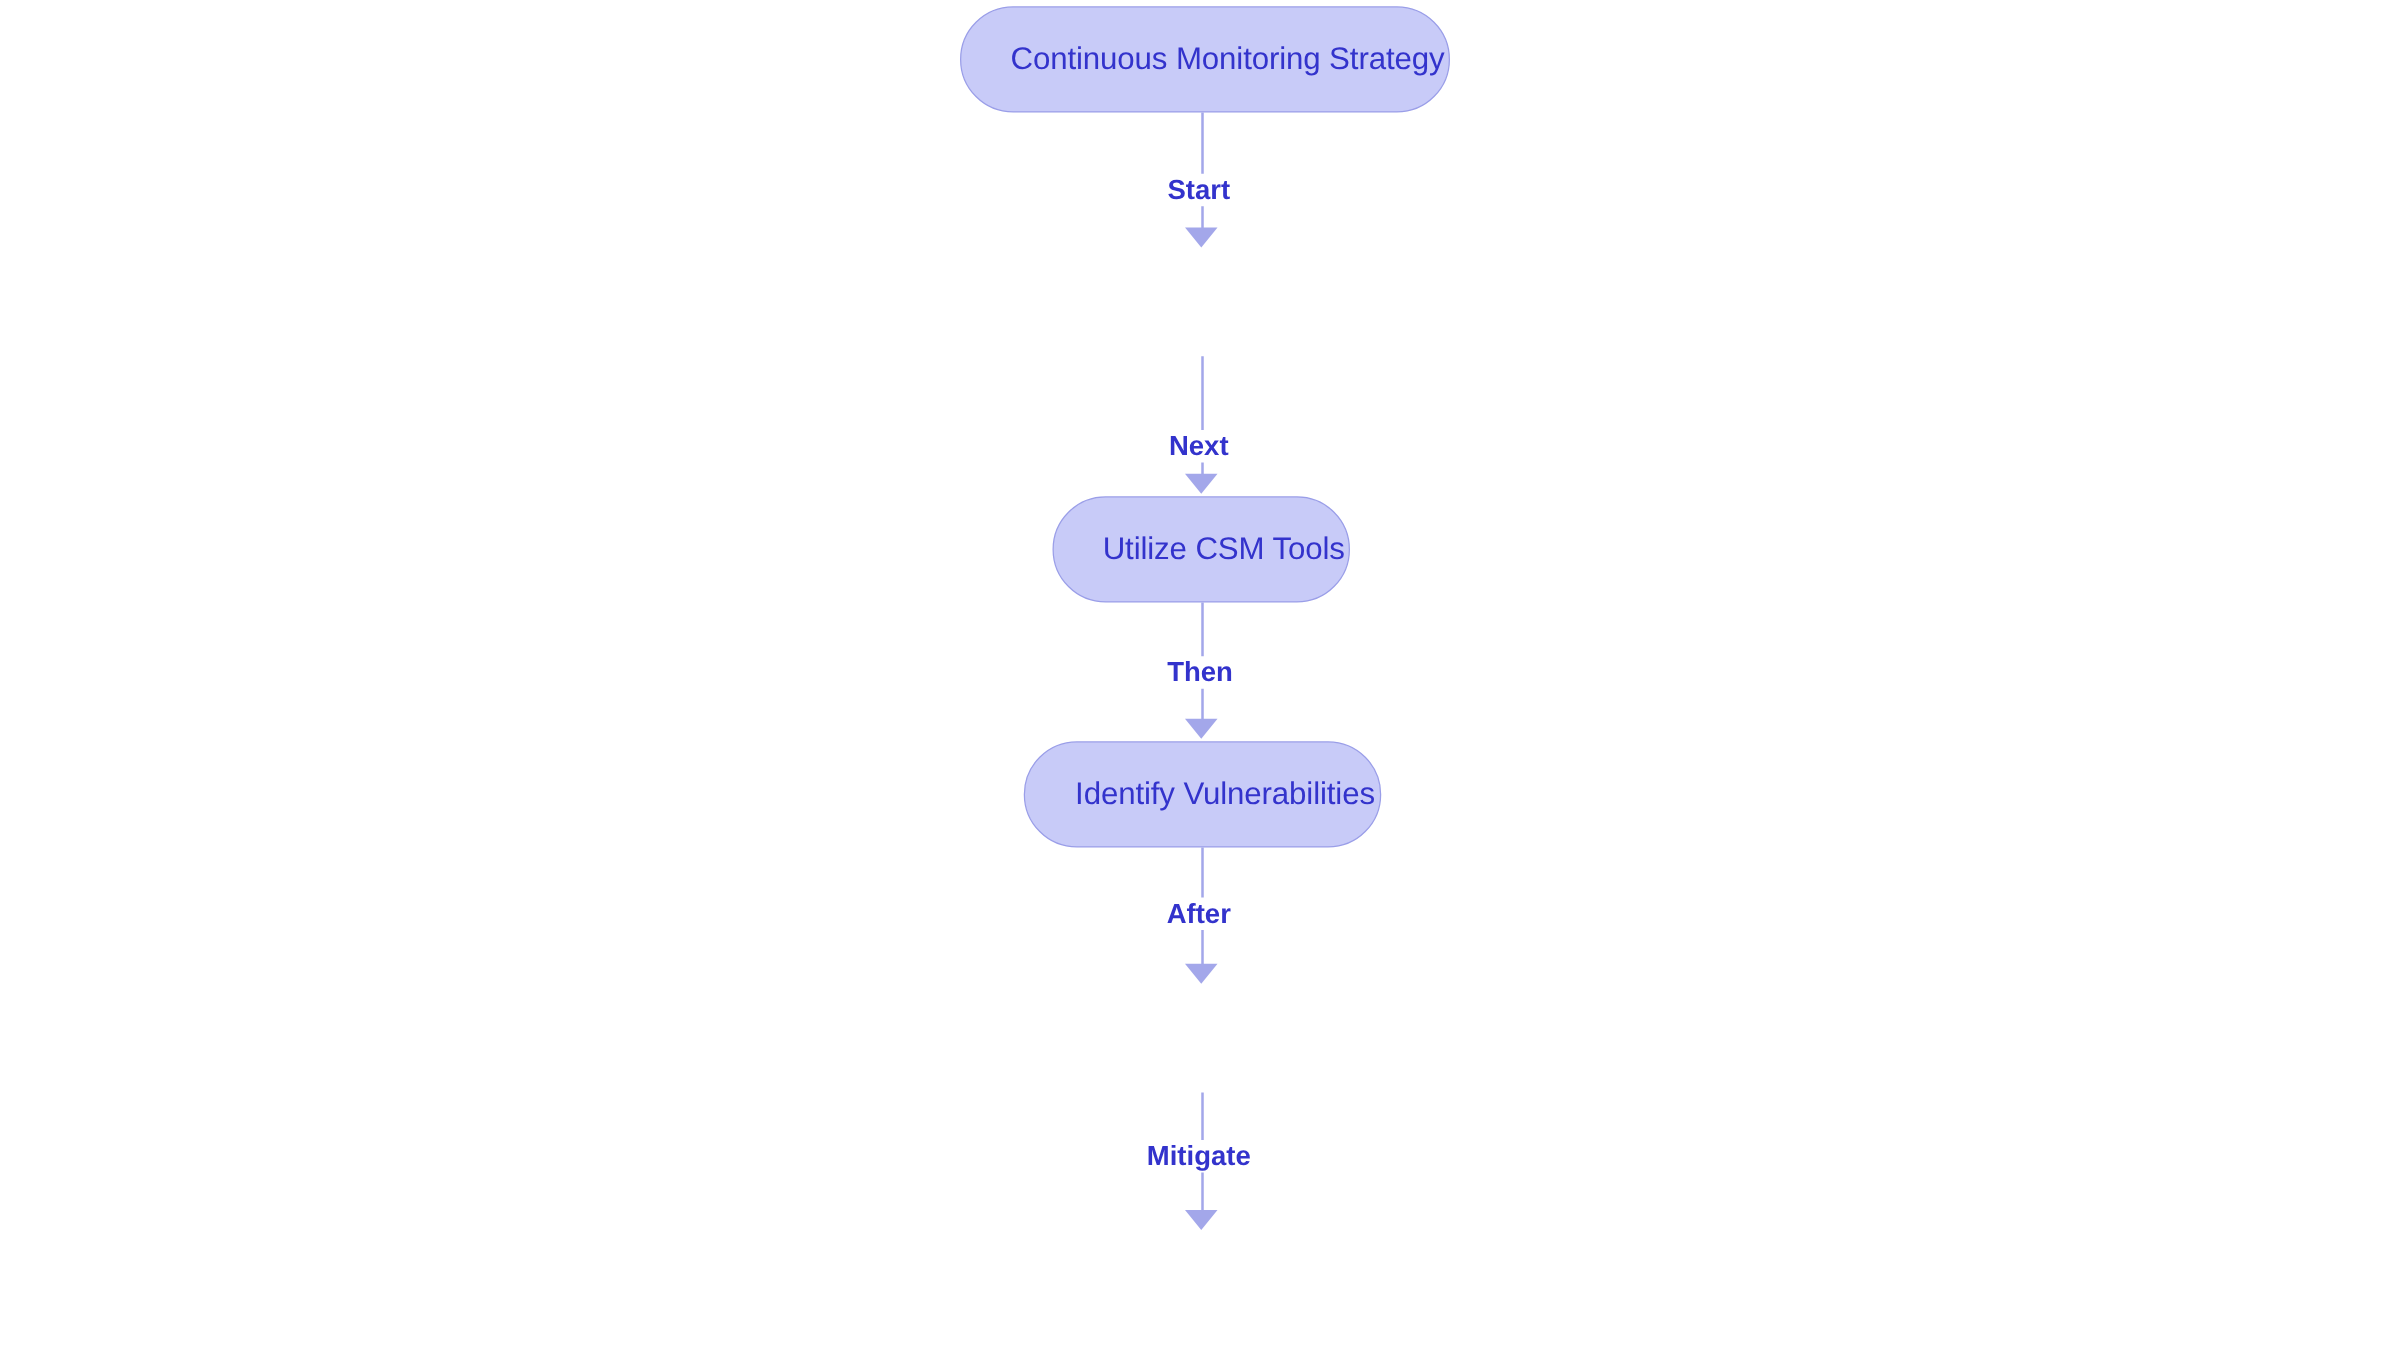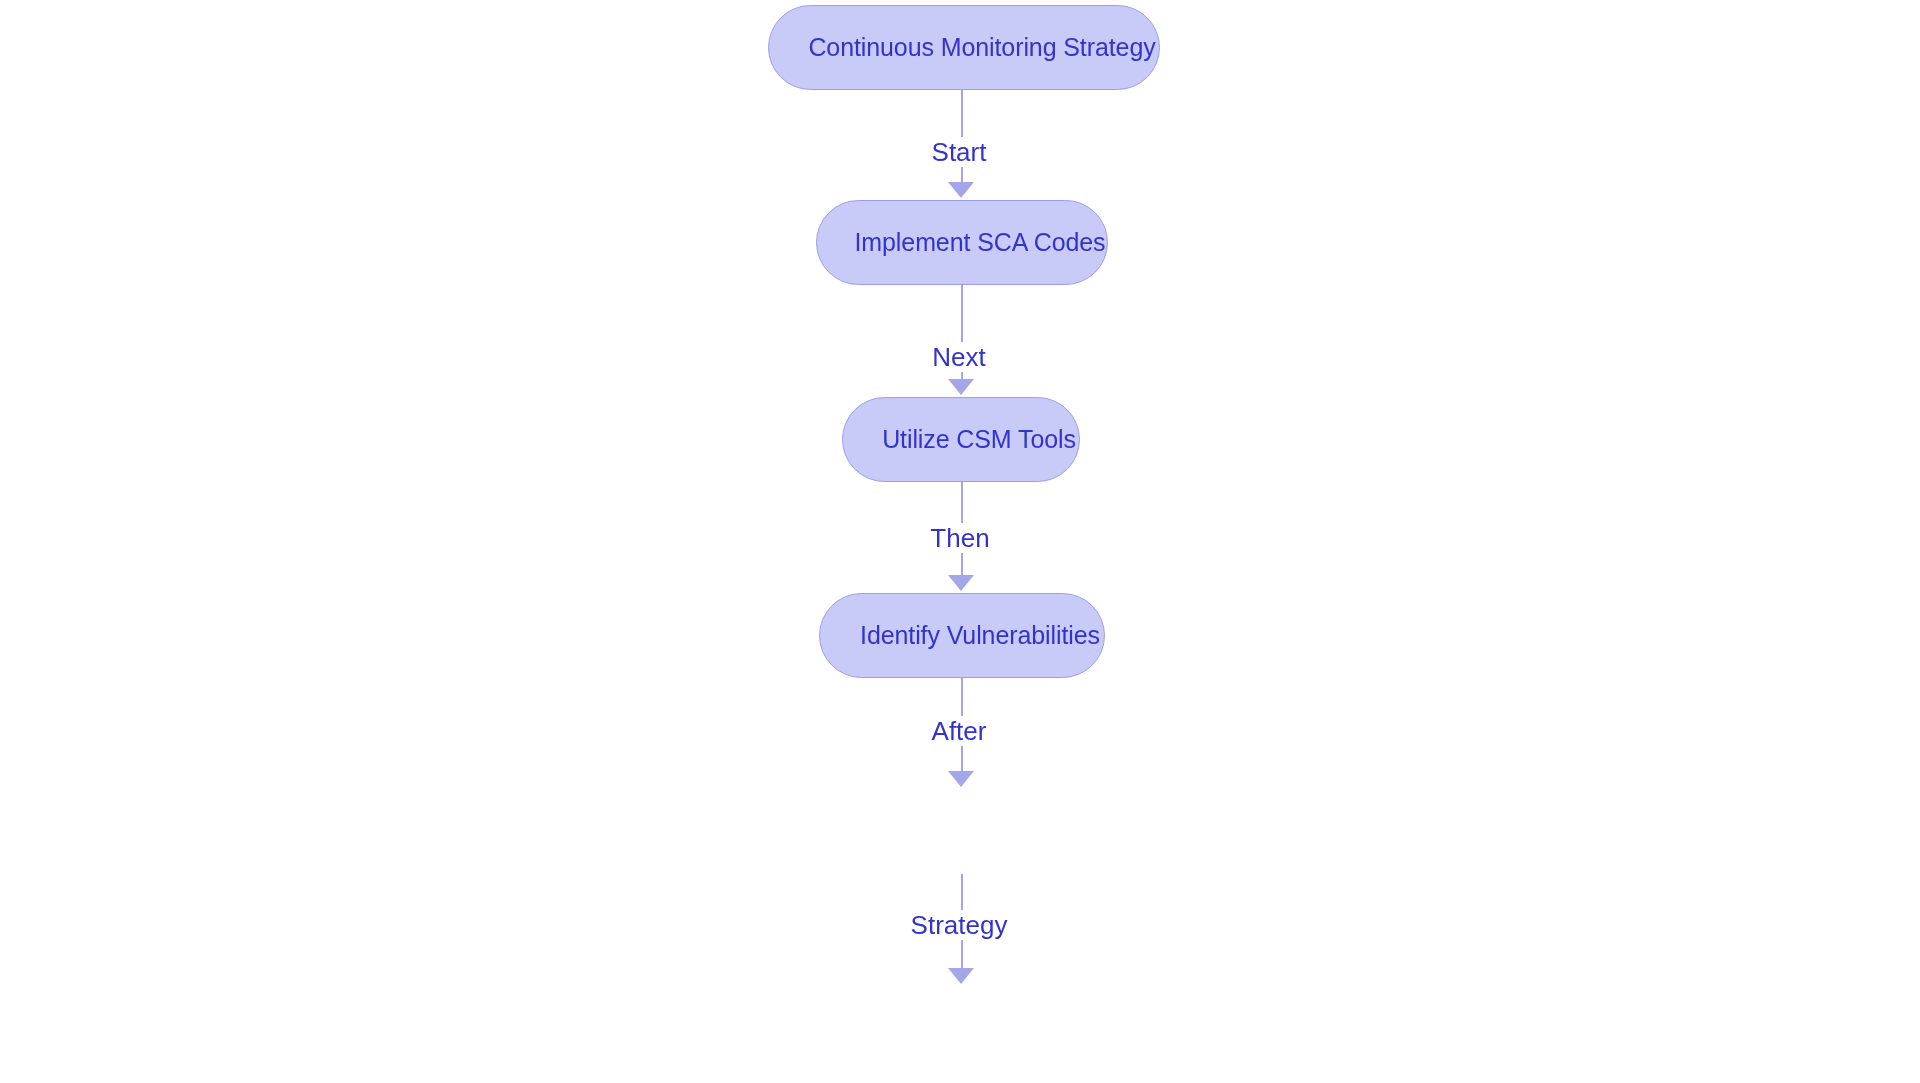--- a/index.html
+++ b/index.html
@@ -80,22 +80,22 @@
   .arrow-0 { top: 182px; }
   .arrow-1 { top: 379px; }
   .arrow-2 { top: 575px; }
   .arrow-3 { top: 771px; }
   .arrow-4 { top: 968px; }
 
   
   .edge-label {
     position: absolute;
     color: #3333cc;
-    font-size: 26px;
-    font-weight: 400;
+    font-size: 22px;
+    font-weight: 700;
     white-space: nowrap;
     line-height: 1;
     background: #ffffff;
     padding: 2px 3px;
     z-index: 4;
     transform: translate(-50%, -50%);
   }
   .label-0 { left: 959px; top: 152px; }
   .label-1 { left: 959px; top: 357px; text-align: right; }
   .label-2 { left: 960px; top: 538px; }
@@ -116,29 +116,26 @@
   <div class="edge-arrow arrow-0"></div>
   <div class="edge-arrow arrow-1"></div>
   <div class="edge-arrow arrow-2"></div>
   <div class="edge-arrow arrow-3"></div>
   <div class="edge-arrow arrow-4"></div>
 
   <div class="edge-label label-0">Start</div>
   <div class="edge-label label-1">Next</div>
   <div class="edge-label label-2">Then</div>
   <div class="edge-label label-3">After</div>
-  <div class="edge-label label-4">Strategy</div>
+  <div class="edge-label label-4">Mitigate</div>
 
   <div class="node node-0">
     <span class="node-label">Continuous Monitoring Strategy</span>
   </div>
 
-  <div class="node node-1">
-    <span class="node-label">Implement SCA Codes</span>
-  </div>
 
   <div class="node node-2">
     <span class="node-label">Utilize CSM Tools</span>
   </div>
 
   <div class="node node-3">
     <span class="node-label">Identify Vulnerabilities</span>
   </div>
 
 

